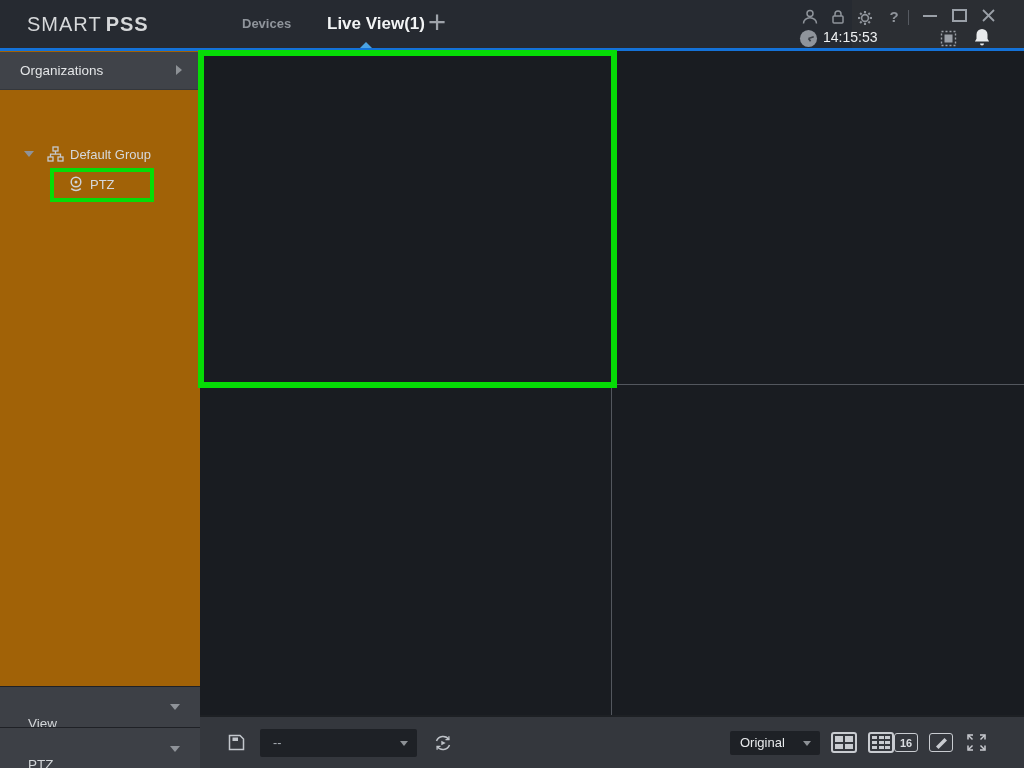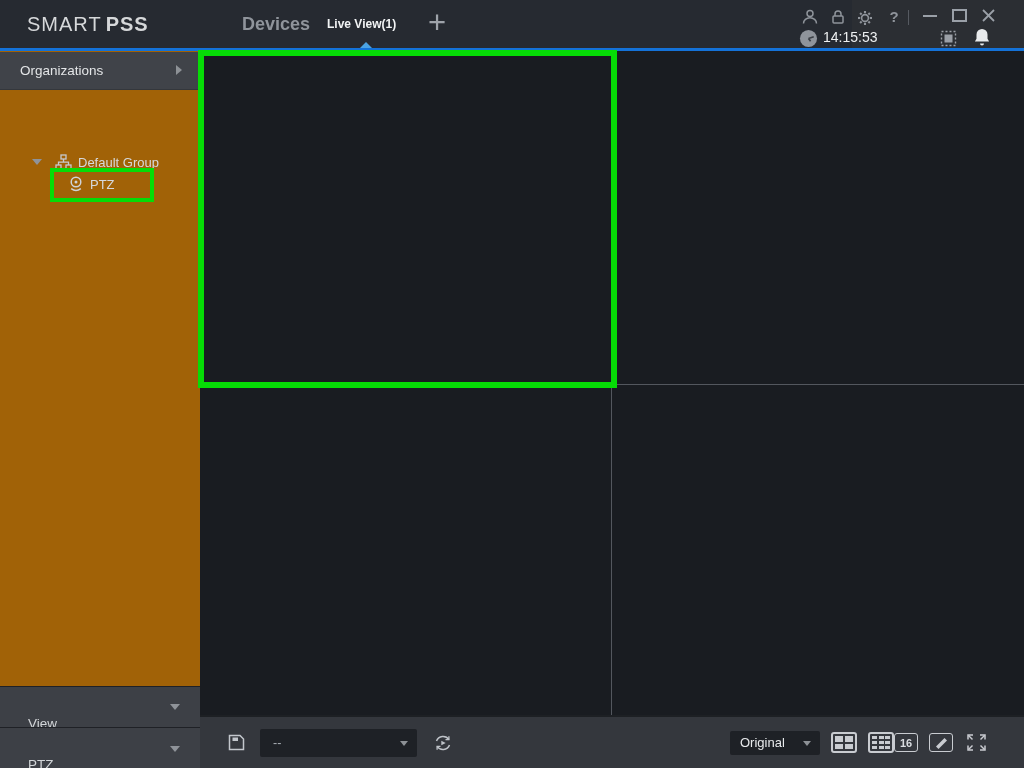--- a/index.html
+++ b/index.html
@@ -4,23 +4,23 @@
 <style>
   html,body{margin:0;padding:0;background:#111;}
   #app{position:relative;width:1024px;height:768px;background:#2b2e33;overflow:hidden;
        font-family:"Liberation Sans",sans-serif;-webkit-font-smoothing:antialiased;}
   
   .titlebar{position:absolute;left:0;top:0;width:852px;height:48px;background:#262a31;}
   .brand{position:absolute;left:27px;top:0;height:48px;line-height:48px;font-size:20px;
          color:#d6d8da;letter-spacing:1px;}
   .brand .b-light{font-weight:400;}
   .brand .b-bold{font-weight:700;margin-left:4px;}
-  .tab{position:absolute;top:0;height:48px;line-height:48px;font-size:18px;cursor:default;}
+  .tab{position:absolute;top:0;height:48px;line-height:48px;font-size:13px;cursor:default;}
   .tab-devices{left:242px;color:#8f949b;font-weight:700;}
-  .tab-live{left:327px;color:#f2f4f5;font-weight:700;font-size:12px;}
+  .tab-live{left:327px;color:#f2f4f5;font-weight:700;font-size:17px;}
   .tab-add{position:absolute;left:428px;top:0;height:48px;line-height:46px;font-size:31px;
            font-weight:300;color:#9ea3aa;}
   .r1-icon{position:absolute;top:8px;}
   .help-q{position:absolute;left:885px;top:8px;width:18px;height:18px;line-height:18px;
           text-align:center;font-size:15px;font-weight:700;color:#8f949b;}
   .tb-sep{position:absolute;left:908px;top:10px;width:1px;height:15px;background:#565a61;}
   .btn-min{position:absolute;left:923px;top:15px;width:14px;height:2px;background:#9aa0a8;}
   .btn-max{position:absolute;left:952px;top:9px;width:11px;height:9px;border:2px solid #9aa0a8;}
   .r2{position:absolute;top:28px;}
   .time-text{position:absolute;left:823px;top:28px;height:19px;line-height:19px;
@@ -39,21 +39,21 @@
              border-top:5px solid transparent;border-bottom:5px solid transparent;
              border-left:6px solid #8d9196;}
   .search-box{position:absolute;left:7px;top:57px;width:184px;height:27px;background:#111216;
               border-radius:14px;}
   .search-box input{position:absolute;left:13px;top:1px;width:130px;height:25px;background:transparent;
               border:none;outline:none;font-family:"Liberation Sans",sans-serif;
               font-size:12.5px;color:#c9ccd0;}
   .search-box input::placeholder{color:#8b8f95;opacity:1;}
   .search-box .mag{position:absolute;right:8px;top:5px;}
   .tree-row{position:absolute;left:0;width:200px;height:22px;display:flex;align-items:center;cursor:default;}
-  .row-group{top:100px;padding-left:8px;}
+  .row-group{top:92px;}
   .row-ptz{top:122px;}
   .caret-down{width:0;height:0;border-left:5px solid transparent;border-right:5px solid transparent;
               border-top:6px solid #8f9399;}
   .tree-label{font-size:13px;color:#d6d9dc;margin-left:6px;white-space:nowrap;}
   .side-panel{position:absolute;left:0;width:200px;background:#3d4046;border-top:1px solid #1f2126;}
   .sp-view{top:635px;height:40px;}
   .sp-ptz{top:676px;height:41px;}
   .side-panel .lbl{position:absolute;left:28px;top:16px;height:100%;display:flex;align-items:center;
                    font-size:13.5px;color:#d2d5d8;}
   .side-panel .caret-down{position:absolute;right:20px;top:50%;margin-top:-3px;}

